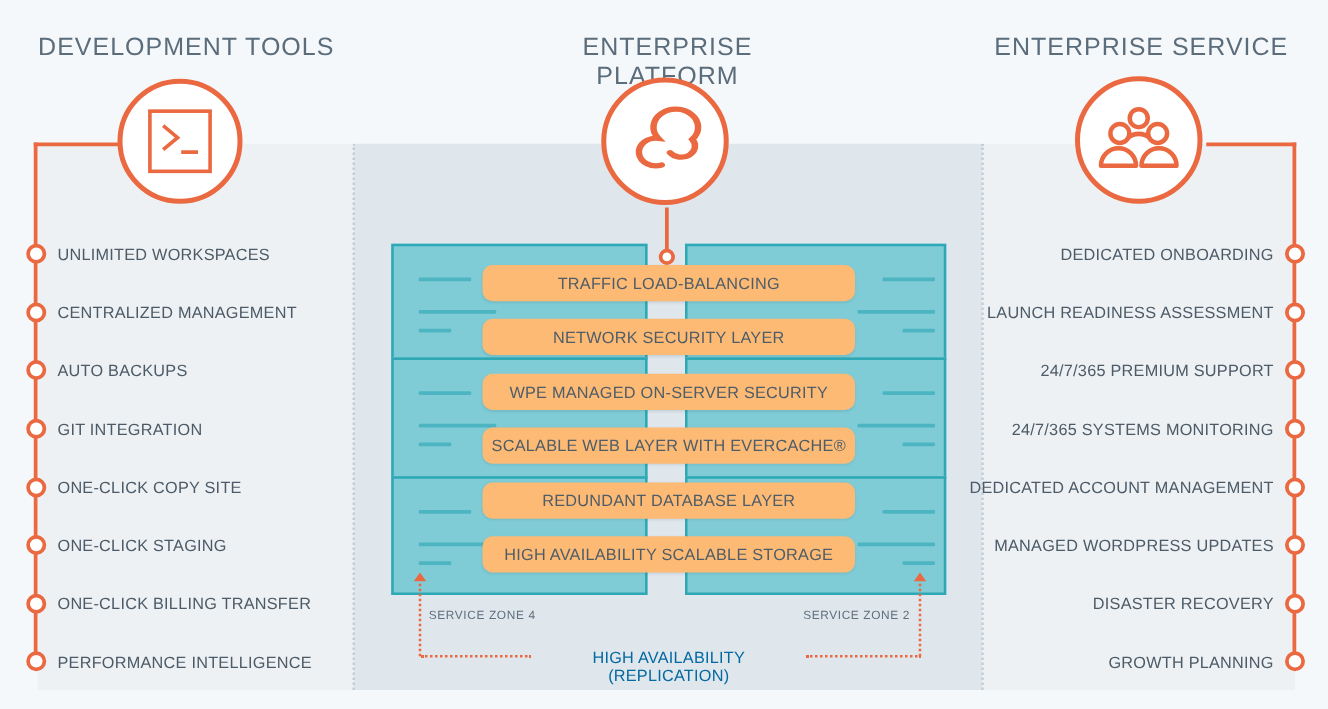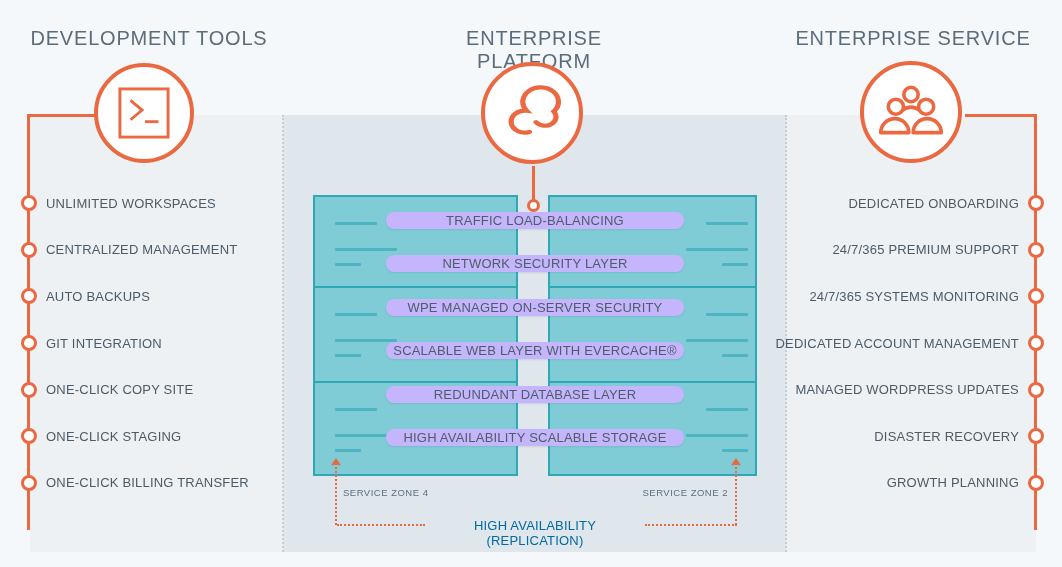--- a/index.html
+++ b/index.html
@@ -50,21 +50,21 @@
   .b2{top:286px;height:97px;}
   .b3{top:381px;height:95px;}
   .dash{position:absolute;height:3px;background:#4db5c1;border-radius:1px;}
   .zl .da{left:20px;top:25px;width:42px;}
   .zl .db{left:20px;top:51px;width:62px;}
   .zl .dc{left:20px;top:66px;width:26px;}
   .zr .da{right:7px;top:25px;width:42px;}
   .zr .db{right:7px;top:51px;width:62px;}
   .zr .dc{right:7px;top:66px;width:26px;}
   
-  .pill{position:absolute;left:386px;width:298px;height:17px;background:#c4b5fd;
+  .pill{position:absolute;left:386px;width:298px;height:29px;background:#fdba74;
         border-radius:8px;z-index:5;display:flex;align-items:center;justify-content:center;
         font-size:13px;color:#4e5d68;letter-spacing:0.2px;
         box-shadow:0 1px 2px rgba(40,70,90,0.12);}
   .p1{top:212px;} .p2{top:255px;} .p3{top:299px;} .p4{top:342px;} .p5{top:386px;} .p6{top:429px;}
   
   .stem{left:532px;top:166px;width:3px;height:36px;}
   .stemdot{position:absolute;left:527px;top:199px;width:7px;height:7px;background:#fff;
            border:3px solid #eb6941;border-radius:50%;z-index:6;}
   
   .arrowup{position:absolute;width:0;height:0;z-index:6;
@@ -151,26 +151,34 @@
         <span class="ilabel">ONE-CLICK COPY SITE</span>
       </div>
     <div class="lrow">
         <span class="bullet"></span>
         <span class="ilabel">ONE-CLICK STAGING</span>
       </div>
     <div class="lrow">
         <span class="bullet"></span>
         <span class="ilabel">ONE-CLICK BILLING TRANSFER</span>
       </div>
+    <div class="lrow">
+        <span class="bullet"></span>
+        <span class="ilabel">PERFORMANCE INTELLIGENCE</span>
+      </div>
   </div>
 
   <div class="list list-right">
     <div class="lrow rev">
         <span class="bullet"></span>
         <span class="ilabel">DEDICATED ONBOARDING</span>
+      </div>
+    <div class="lrow rev">
+        <span class="bullet"></span>
+        <span class="ilabel">LAUNCH READINESS ASSESSMENT</span>
       </div>
     <div class="lrow rev">
         <span class="bullet"></span>
         <span class="ilabel">24/7/365 PREMIUM SUPPORT</span>
       </div>
     <div class="lrow rev">
         <span class="bullet"></span>
         <span class="ilabel">24/7/365 SYSTEMS MONITORING</span>
       </div>
     <div class="lrow rev">

